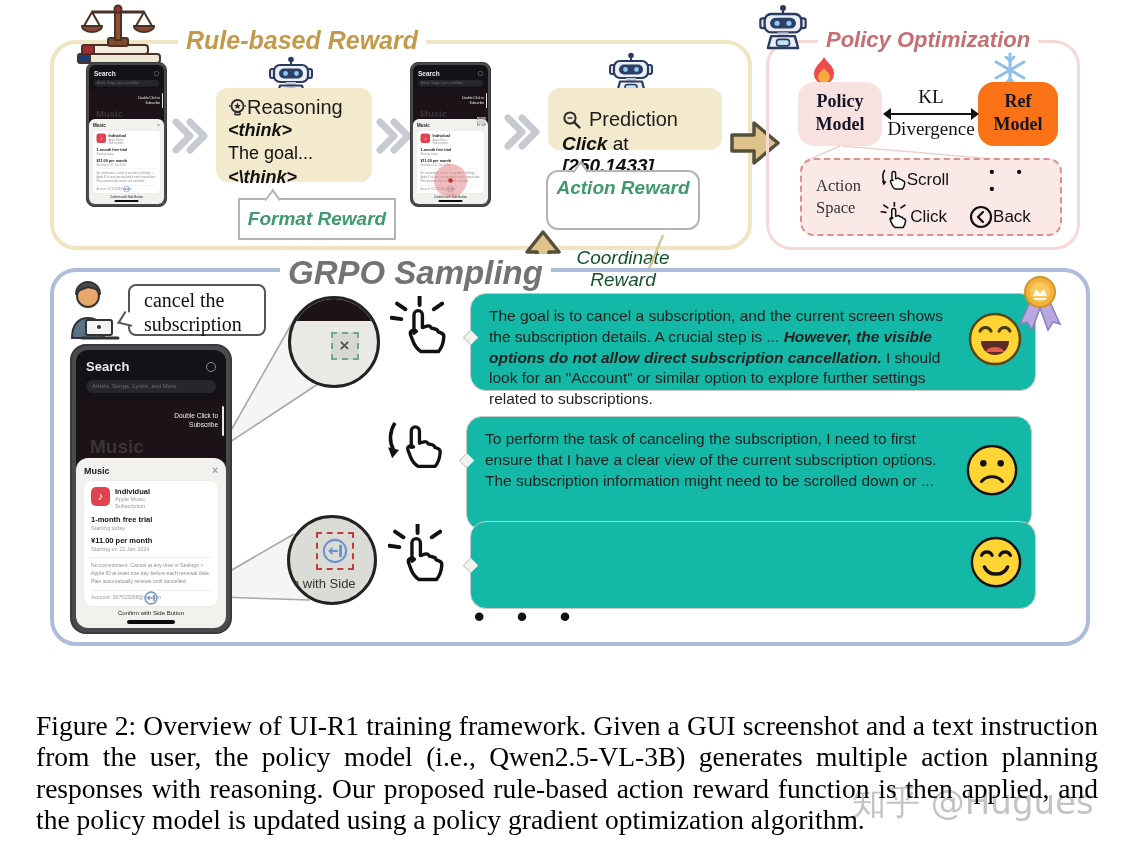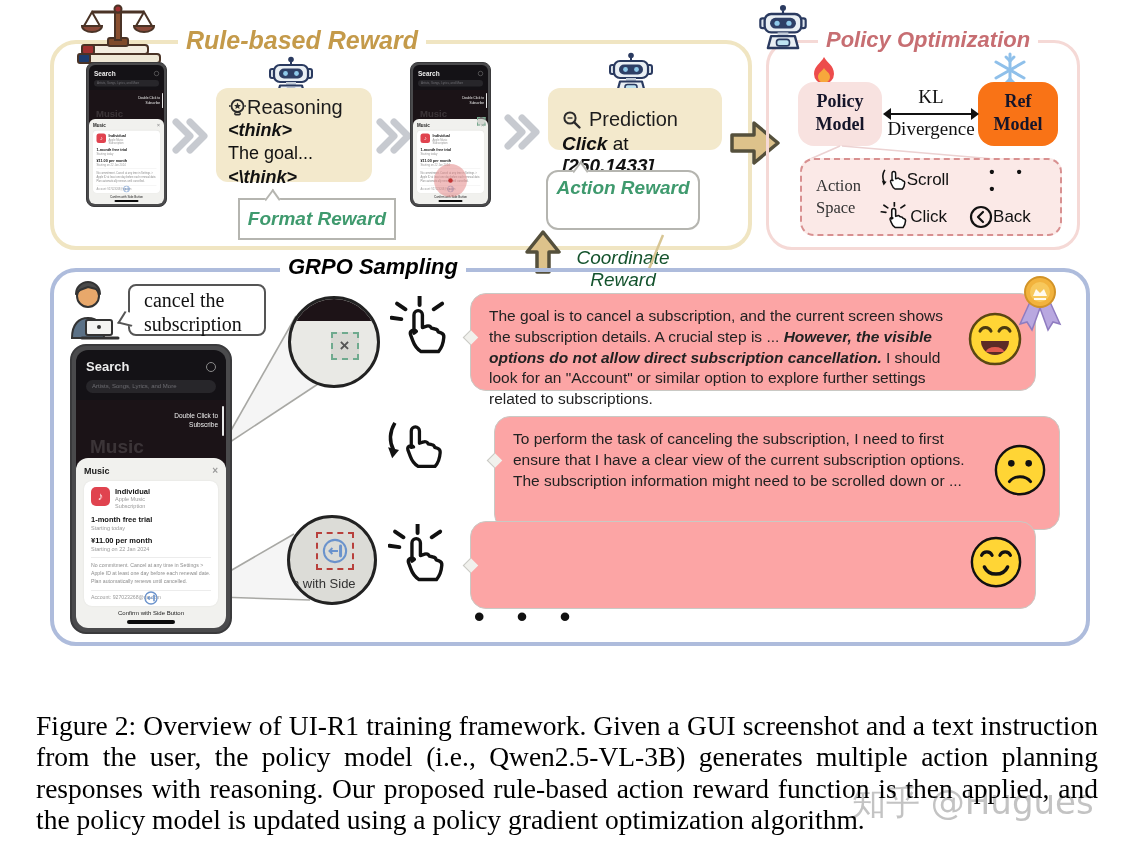--- a/index.html
+++ b/index.html
@@ -8,21 +8,21 @@
   .abs { position: absolute; }
 
   
   .panel { position: absolute; border-radius: 26px; background: transparent; }
   .rule-panel   { left: 50px;  top: 40px;  width: 702px; height: 210px; border: 4px solid #f0e5c2; }
   .policy-panel { left: 766px; top: 40px;  width: 314px; height: 210px; border: 3px solid #f5d9d6; }
   .grpo-panel   { left: 50px;  top: 268px; width: 1040px; height: 378px; border: 4px solid #aebcdc; }
   .panel-title { position: absolute; background: #fff; padding: 0 8px; font-weight: bold; font-style: italic; font-family: "Liberation Sans", sans-serif; white-space: nowrap; }
   .rule-title   { left: 178px; top: 26px; font-size: 25px; color: #c49a4a; }
   .policy-title { left: 818px; top: 27px; font-size: 22px; color: #c76e72; }
-  .grpo-title   { left: 280px; top: 254px; font-size: 22px; color: #000000; }
+  .grpo-title   { left: 280px; top: 254px; font-size: 33px; color: #737373; }
 
   
   .tanbox { position: absolute; background: #f3e9cc; border-radius: 12px; }
   .bubble { position: absolute; background: #fff; border: 2px solid #b5b5b0; border-radius: 10px; text-align: center; }
   .bubble .tail-up { position: absolute; top: -7px; left: 26px; width: 13px; height: 13px; background: #fff; border-left: 2px solid #b5b5b0; border-top: 2px solid #b5b5b0; transform: rotate(55deg) skewX(18deg); }
   .green-bi { color: #3f9a6e; font-weight: bold; font-style: italic; }
   .red-bi { color: #14532d; font-weight: normal; font-style: italic; margin-top: 48px; }
 
   
   .chev { position: absolute; }
@@ -64,21 +64,21 @@
   .kl { position: absolute; font-family: "Liberation Serif", serif; font-size: 19px; color: #111; text-align: center; }
   .aspace { position: absolute; left: 800px; top: 158px; width: 262px; height: 78px; background: #fbe9e7; border: 2px dashed #d89090; border-radius: 14px; display: flex; align-items: center; padding: 4px 10px 4px 14px; gap: 10px; }
   .aspace .lab { font-family: "Liberation Serif", serif; font-size: 16.5px; color: #333; width: 58px; line-height: 1.35; }
   .arow { display: flex; align-items: center; gap: 0; font-size: 17px; color: #111; }
   .dots { font-weight: bold; letter-spacing: 9px; color: #111; }
 
   
   .speech { position: absolute; left: 128px; top: 284px; width: 138px; height: 52px; background: #fff; border: 2px solid #555; border-radius: 8px; font-family: "Liberation Serif", serif; font-size: 20px; color: #111; line-height: 1.2; padding: 2px 0 0 14px; }
   .speech .tail { position: absolute; left: -9px; bottom: 8px; width: 14px; height: 14px; background: #fff; border-left: 2px solid #555; border-bottom: 2px solid #555; transform: rotate(32deg) skewY(-18deg); }
   .mag { position: absolute; border: 3px solid #222; border-radius: 50%; overflow: hidden; background: #e9e9e5; }
-  .resp { position: absolute; background: #fca5a5; border: 1.5px solid #c9c9c4; border-radius: 16px; padding: 12px 74px 10px 18px; font-size: 15.5px; color: #222; line-height: 1.34; }
+  .resp { position: absolute; background: #14b8a6; border: 1.5px solid #c9c9c4; border-radius: 16px; padding: 12px 74px 10px 18px; font-size: 15.5px; color: #222; line-height: 1.34; }
   .resp .notch { position: absolute; left: -6px; top: 38px; width: 11px; height: 11px; background: #f1f1ed; border-left: 1.5px solid #c9c9c4; border-bottom: 1.5px solid #c9c9c4; transform: rotate(45deg); }
   .resp .emo { position: absolute; right: 12px; top: 50%; transform: translateY(-50%); }
   .bi { font-weight: bold; font-style: italic; }
   .grpo-dots { position: absolute; left: 474px; top: 600px; font-size: 30px; font-weight: bold; color: #111; letter-spacing: 12px; }
 
   
   .caption { position: absolute; left: 36px; top: 710px; width: 1062px; font-family: "Liberation Serif", serif; font-size: 27.5px; color: #000; line-height: 1.14; text-align: justify; z-index: 2; }
   .watermark { position: absolute; left: 852px; top: 780px; font-size: 34px; color: rgba(145,145,145,0.55); z-index: 1; font-family: "DejaVu Sans", sans-serif; white-space: nowrap; }
 </style>
 </head>
@@ -521,21 +521,21 @@
 
   <svg class="abs" style="left:1018px; top:274px; z-index:3;" width="44" height="60" viewBox="0 0 44 60">
     <polygon points="12,28 22,34 14,56 9,48 2,50" fill="#b9a8e0" stroke="#8f7cc0" stroke-width="1.5"></polygon>
     <polygon points="32,28 22,34 30,56 35,48 42,50" fill="#b9a8e0" stroke="#8f7cc0" stroke-width="1.5"></polygon>
     <circle cx="22" cy="18" r="15" fill="#f2b33d" stroke="#d29327" stroke-width="2"></circle>
     <circle cx="22" cy="18" r="10" fill="#f7c85c"></circle>
     <path d="M15 22 l3 -7 4 4 4 -4 3 7 z" fill="#fff" opacity="0.9"></path>
     <rect x="16" y="24" width="12" height="2" fill="#fff" opacity="0.9"></rect>
   </svg>
 
-  <div class="resp" style="left:494px; top:416px; width:566px; height:114px;">
+  <div class="resp" style="left:466px; top:416px; width:566px; height:114px;">
     <span class="notch"></span>
     <span>To perform the task of canceling the subscription, I need to first ensure that I have a clear view of the current subscription options. The subscription information might need to be scrolled down or ...</span>
     <span class="emo">
       <svg width="54" height="54" viewBox="0 0 56 56">
         <circle cx="28" cy="28" r="25" fill="#ffd535" stroke="#111" stroke-width="2.5"></circle>
         <circle cx="19" cy="21" r="3.4" fill="#111"></circle>
           <circle cx="37" cy="21" r="3.4" fill="#111"></circle>
         <path d="M17 40 a13 11 0 0 1 22 0" fill="none" stroke="#111" stroke-width="3" stroke-linecap="round"></path>
       </svg>
     </span>

